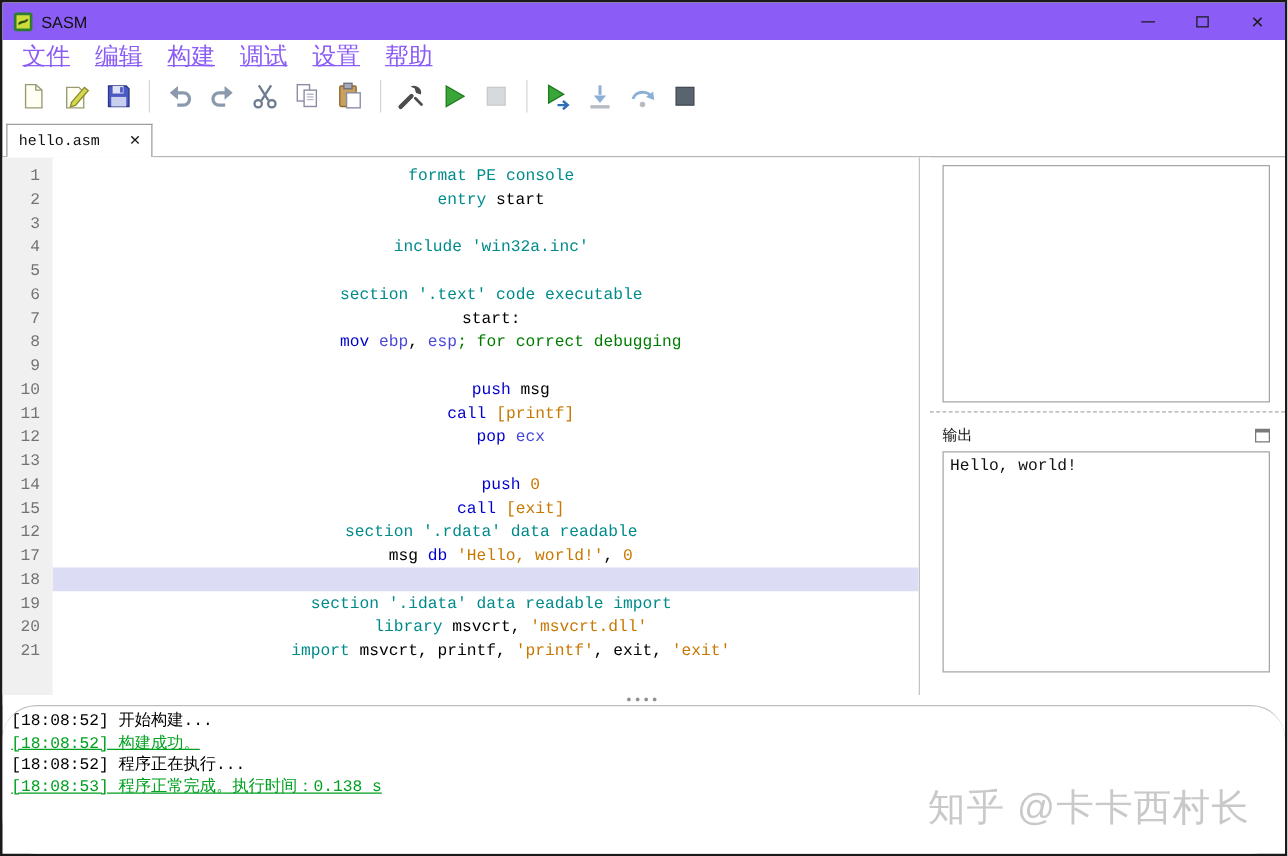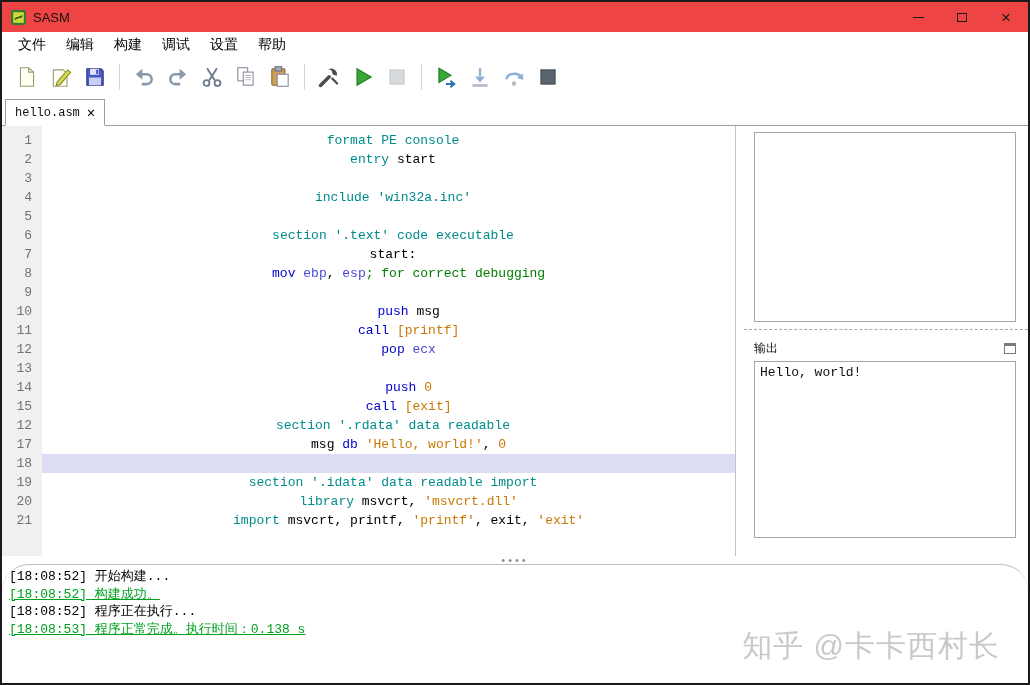--- a/index.html
+++ b/index.html
@@ -1,43 +1,43 @@
 <!DOCTYPE html>
 <html style="--kw: #008b8b; --ins: #0000cc; --reg: #4848d8; --num: #c87800; --str: #c87800; --cmt: #007d00; --plain: #000000; --ok: #00a020; --curline: #dcdcf5; --watermark: #c9c9c9;"><head>
 <meta charset="utf-8">
 <style>
   * { margin:0; padding:0; box-sizing:border-box; }
   body { background:#ffffff; font-family:"Liberation Sans", sans-serif; }
   .window { width:1030px; height:685px; border:2px solid #1a1a1a; background:#fff;
             display:flex; flex-direction:column; position:relative; overflow:hidden; }
 
   
-  .titlebar { height:30px; display:flex; align-items:center; padding-left:8px; background:#ef4444; flex:0 0 auto; }
+  .titlebar { height:30px; display:flex; align-items:center; padding-left:8px; background:#8b5cf6; flex:0 0 auto; }
   .app-icon { width:17px; height:17px; display:inline-flex; margin-right:6px; }
   .app-icon svg { width:17px; height:17px; }
   .title { font-size:13px; color:#111; }
   .win-controls { margin-left:auto; display:flex; height:30px; }
   .wc { width:44px; height:30px; display:flex; align-items:center; justify-content:center; cursor:default; }
   .glyph-min { width:11px; height:1px; background:#1a1a1a; display:block; }
   .glyph-max { width:10px; height:9px; border:1px solid #1a1a1a; display:block; }
   .glyph-close { font-size:17px; line-height:1; color:#1a1a1a; font-weight:400; }
 
   
   .menubar { height:26px; display:flex; align-items:center; padding-left:6px; background:#fff; flex:0 0 auto; }
-  .menu-item { font-size:14px; color:#000000; padding:4px 10px; cursor:default; }
+  .menu-item { font-size:19px; color:#8b5cf6; padding:4px 10px; cursor:default;text-decoration:underline; }
 
   
   .toolbar { height:38px; display:flex; align-items:center; padding-left:8px; background:#fff; flex:0 0 auto; }
   .tbtn { width:30px; height:30px; display:flex; align-items:center; justify-content:center; margin:0 2px; cursor:default; }
   .tbtn svg { width:24px; height:24px; }
   .tsep { width:0; height:26px; border-left:1px solid #d6d6d6; margin:0 7px; }
 
   
   .tabbar { height:30px; display:flex; align-items:flex-end; background:#fff; border-bottom:1px solid #9e9e9e; flex:0 0 auto; }
-  .tab { height:27px; display:flex; align-items:center; gap:7px; padding:0 9px; margin-left:3px; margin-bottom:-1px;
+  .tab { height:27px; display:flex; align-items:center; gap:24px; padding:0 9px; margin-left:3px; margin-bottom:-1px;
          background:#fff; border:1px solid #9e9e9e; border-bottom:1px solid #fff;
          font-family:"Liberation Mono", monospace; font-size:12px; color:#111; }
   .tab-close { font-weight:bold; font-size:14px; line-height:1; color:#111; cursor:pointer; }
 
   
   .main { flex:1 1 auto; display:flex; min-height:0; background:#fff; }
   .editor { flex:1 1 auto; display:flex; min-width:0; border-right:1px solid #c2c2c2; background:#fff; overflow:hidden; }
   .gutter { width:40px; background:#f0f0f0; color:#737373; font-family:"Liberation Mono", monospace;
             font-size:13px; line-height:19px; text-align:right; padding:5px 10px 0 0; flex:0 0 auto; }
   .code { flex:1 1 auto; min-width:0; padding-top:5px; font-family:"Liberation Mono", monospace;

